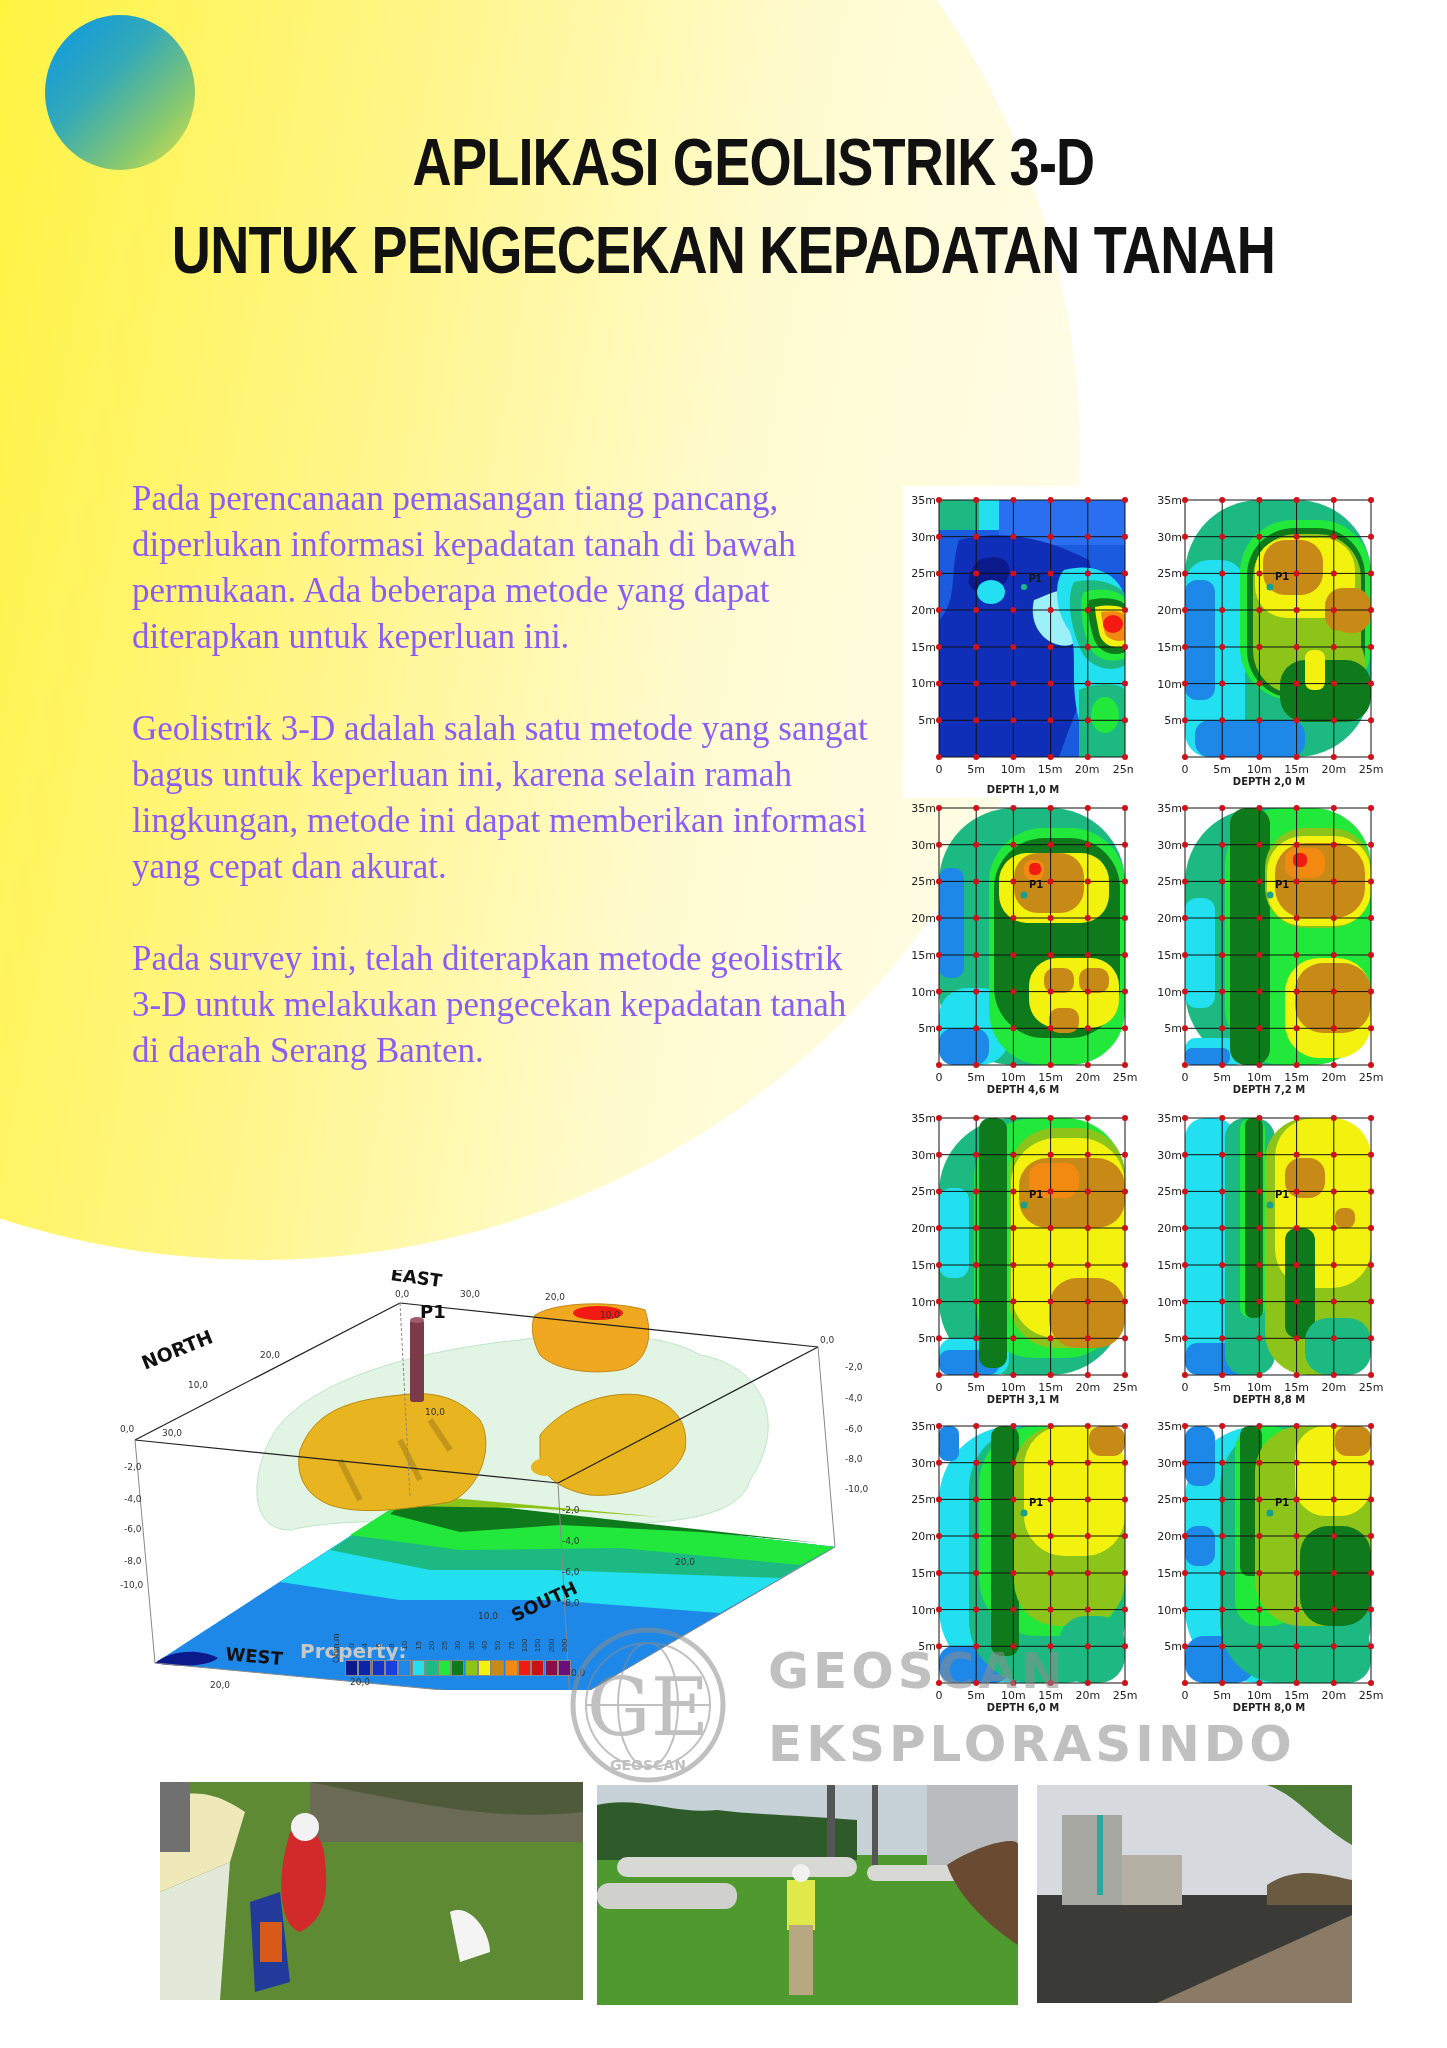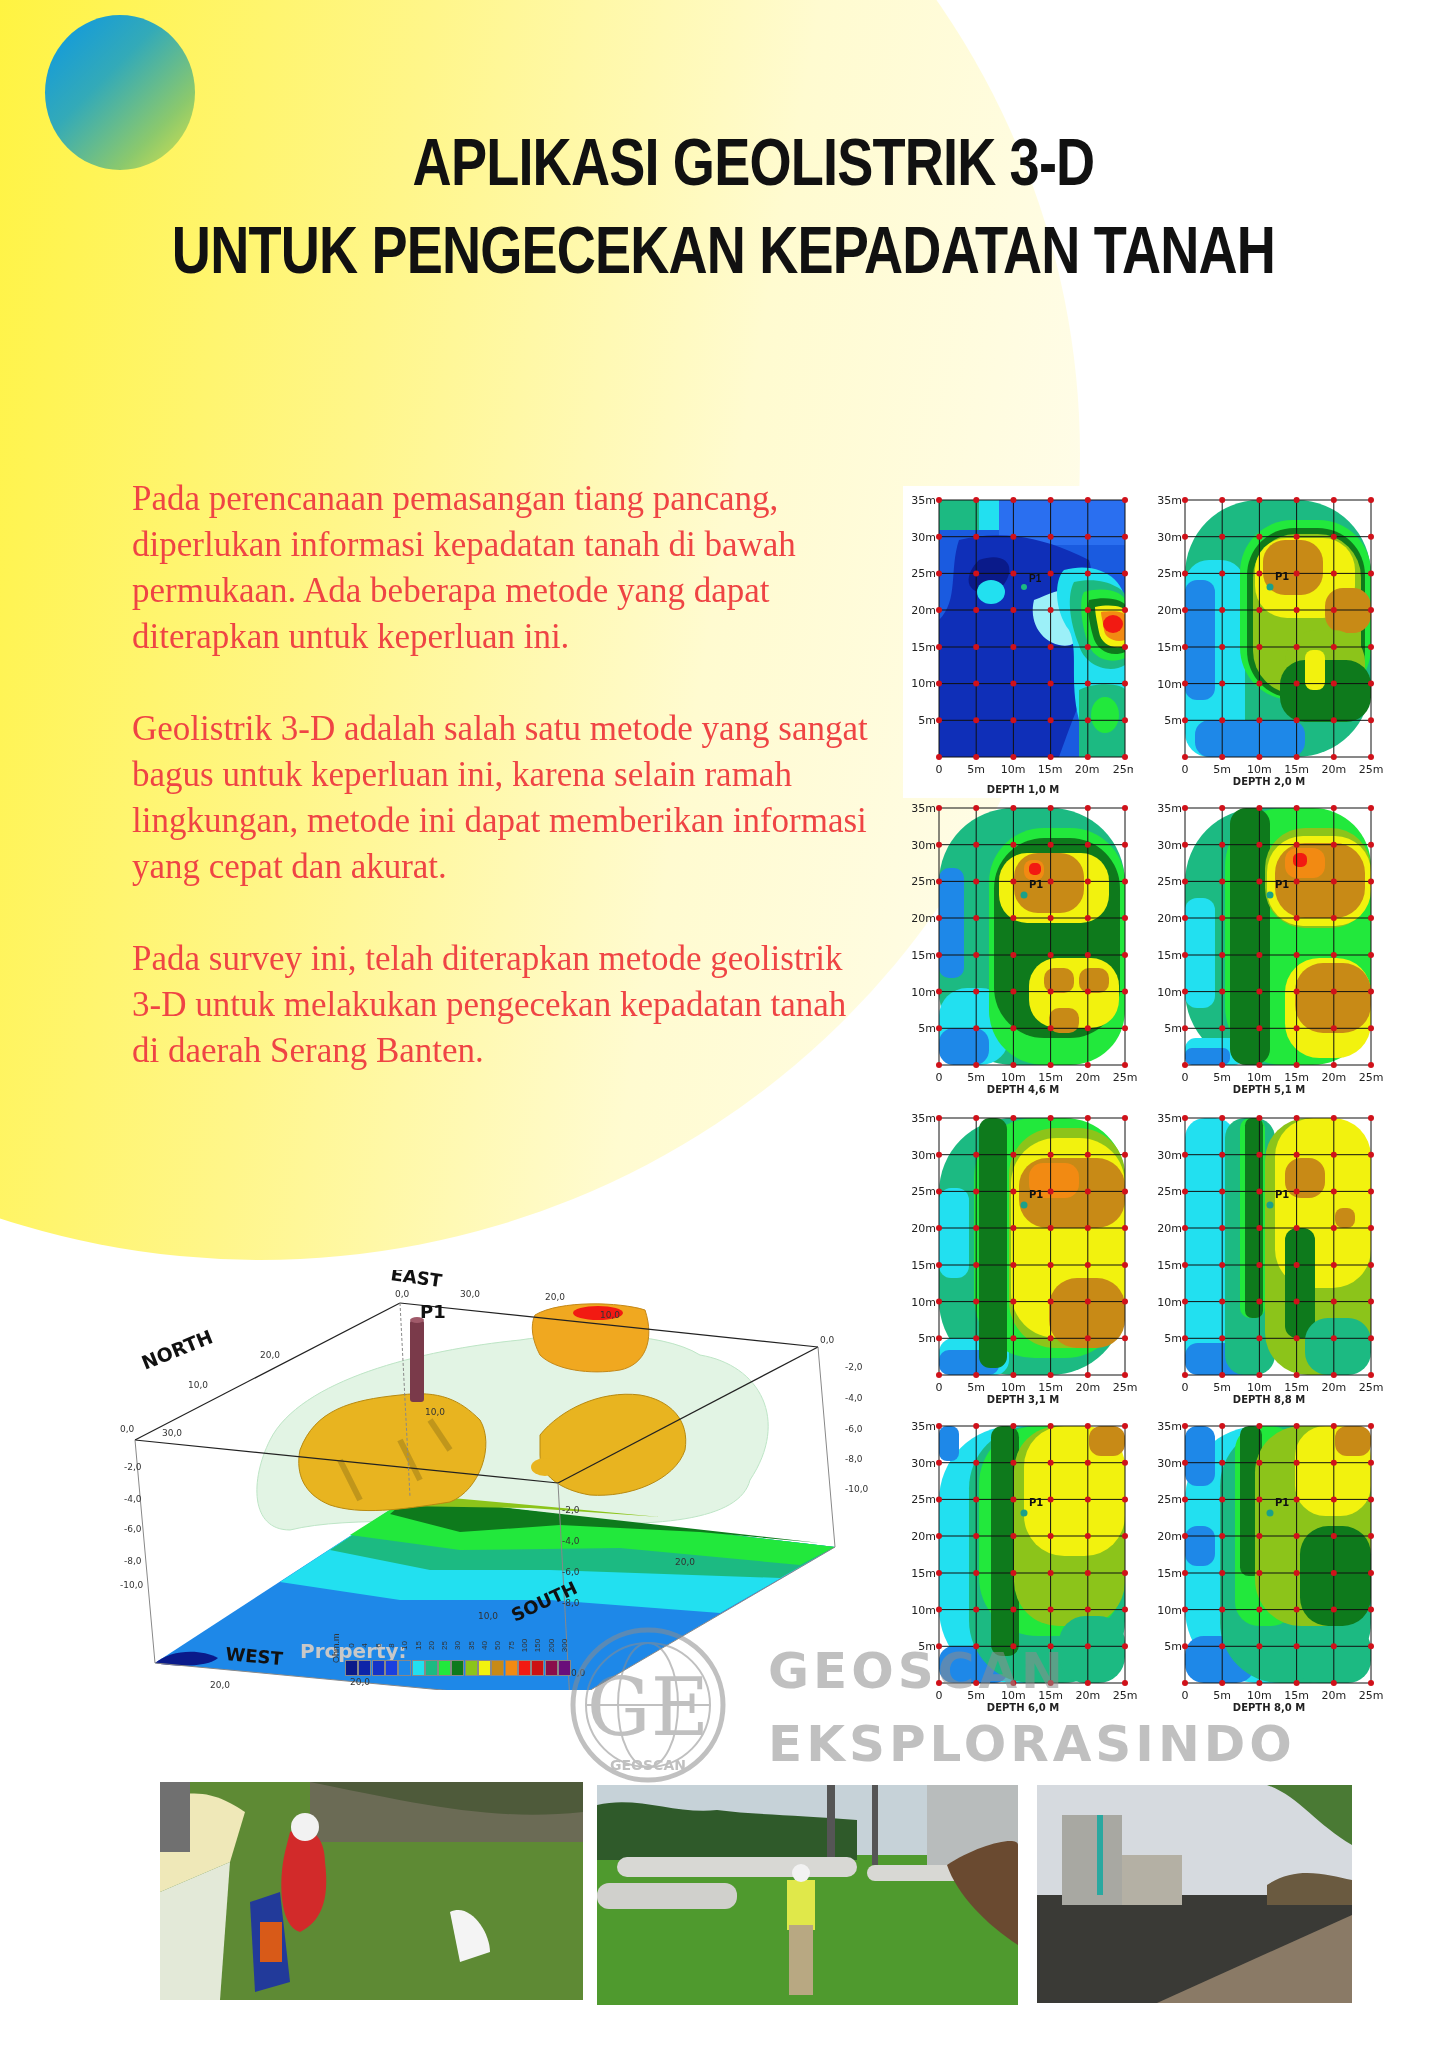--- a/index.html
+++ b/index.html
@@ -7,21 +7,21 @@
          font-family:"Liberation Sans", sans-serif; }
   .bg-circle { position:absolute; left:-560px; top:-350px; width:1640px; height:1610px; border-radius:50%;
     background: linear-gradient(100deg, #ffee00 0%, #fff33a 30%, #fff68a 55%, #fffbd0 75%, #fffdf0 100%); }
   .accent-circle { position:absolute; left:45px; top:15px; width:150px; height:155px; border-radius:50%;
     background: linear-gradient(135deg, #0a96e6 0%, #33aab8 40%, #8cc96c 75%, #dfe44a 100%); }
   .title { position:absolute; left:0; width:1447px; text-align:center; color:#111; font-weight:bold;
     font-family:"Liberation Sans", sans-serif; letter-spacing:-1px; transform:scaleX(0.82); transform-origin:center; }
   .title.l1 { top:124px; font-size:66px; left:30px; }
   .title.l2 { top:212px; font-size:66px; left:0px; }
   .body-text { position:absolute; left:132px; top:476px; width:740px; font-family:"Liberation Serif", serif;
-    font-size:35px; line-height:46px; color:#ef4444; }
+    font-size:35px; line-height:46px; color:#8b5cf6; }
   .body-text p { margin:0 0 46px 0; }
   .maps { position:absolute; left:903px; top:486px; width:544px; height:1270px; }
   .map { position:absolute; width:250px; height:305px; }
   .map svg { position:absolute; left:0; top:0; }
   .map .depth-label { position:absolute; left:0; width:230px; text-align:center; top:286px;
     font-size:10px; font-weight:bold; color:#222; font-family:"DejaVu Sans", sans-serif; }
   .map-bg-white { background:#fff; }
   .ylab { font-family:"DejaVu Sans", sans-serif; font-size:11px; fill:#222; }
   .block3d { position:absolute; left:100px; top:1270px; width:780px; height:420px; }
   .legend { position:absolute; left:333px; top:1633px; width:240px; height:50px; }
@@ -441,21 +441,21 @@
         <text x="33" y="164.8" text-anchor="end" class="ylab">15m</text>
         <text x="33" y="201.5" text-anchor="end" class="ylab">10m</text>
         <text x="33" y="238.20000000000002" text-anchor="end" class="ylab">5m</text>
         <text x="36" y="287" text-anchor="middle" class="ylab">0</text>
         <text x="73.2" y="287" text-anchor="middle" class="ylab">5m</text>
         <text x="110.4" y="287" text-anchor="middle" class="ylab">10m</text>
         <text x="147.60000000000002" y="287" text-anchor="middle" class="ylab">15m</text>
         <text x="184.8" y="287" text-anchor="middle" class="ylab">20m</text>
         <text x="222" y="287" text-anchor="middle" class="ylab">25m</text>
       </svg>
-      <div class="depth-label" style="top: 290px; left: 5px;">DEPTH 5,1 M</div>
+      <div class="depth-label" style="top: 290px; left: 5px;">DEPTH 7,2 M</div>
     </div>
   <div id="map-slot-5" class="map" style="left:0; top:618px;">
       <svg width="240" height="300">
         <g transform="translate(36,14)">
           <rect x="0" y="0" width="186" height="257" rx="74.4" fill="#1cba82"></rect>
           <rect x="0" y="70" width="30" height="90" rx="12" fill="#22e0f0"></rect>
           <rect x="0" y="220" width="70" height="37" rx="14.8" fill="#22e0f0"></rect>
           <rect x="0" y="232" width="60" height="25" rx="10" fill="#1e88e8"></rect>
           <rect x="35" y="0" width="151" height="240" rx="60.4" fill="#22e83c"></rect>
           <rect x="40" y="0" width="28" height="250" rx="11.2" fill="#0e7a1c"></rect>

